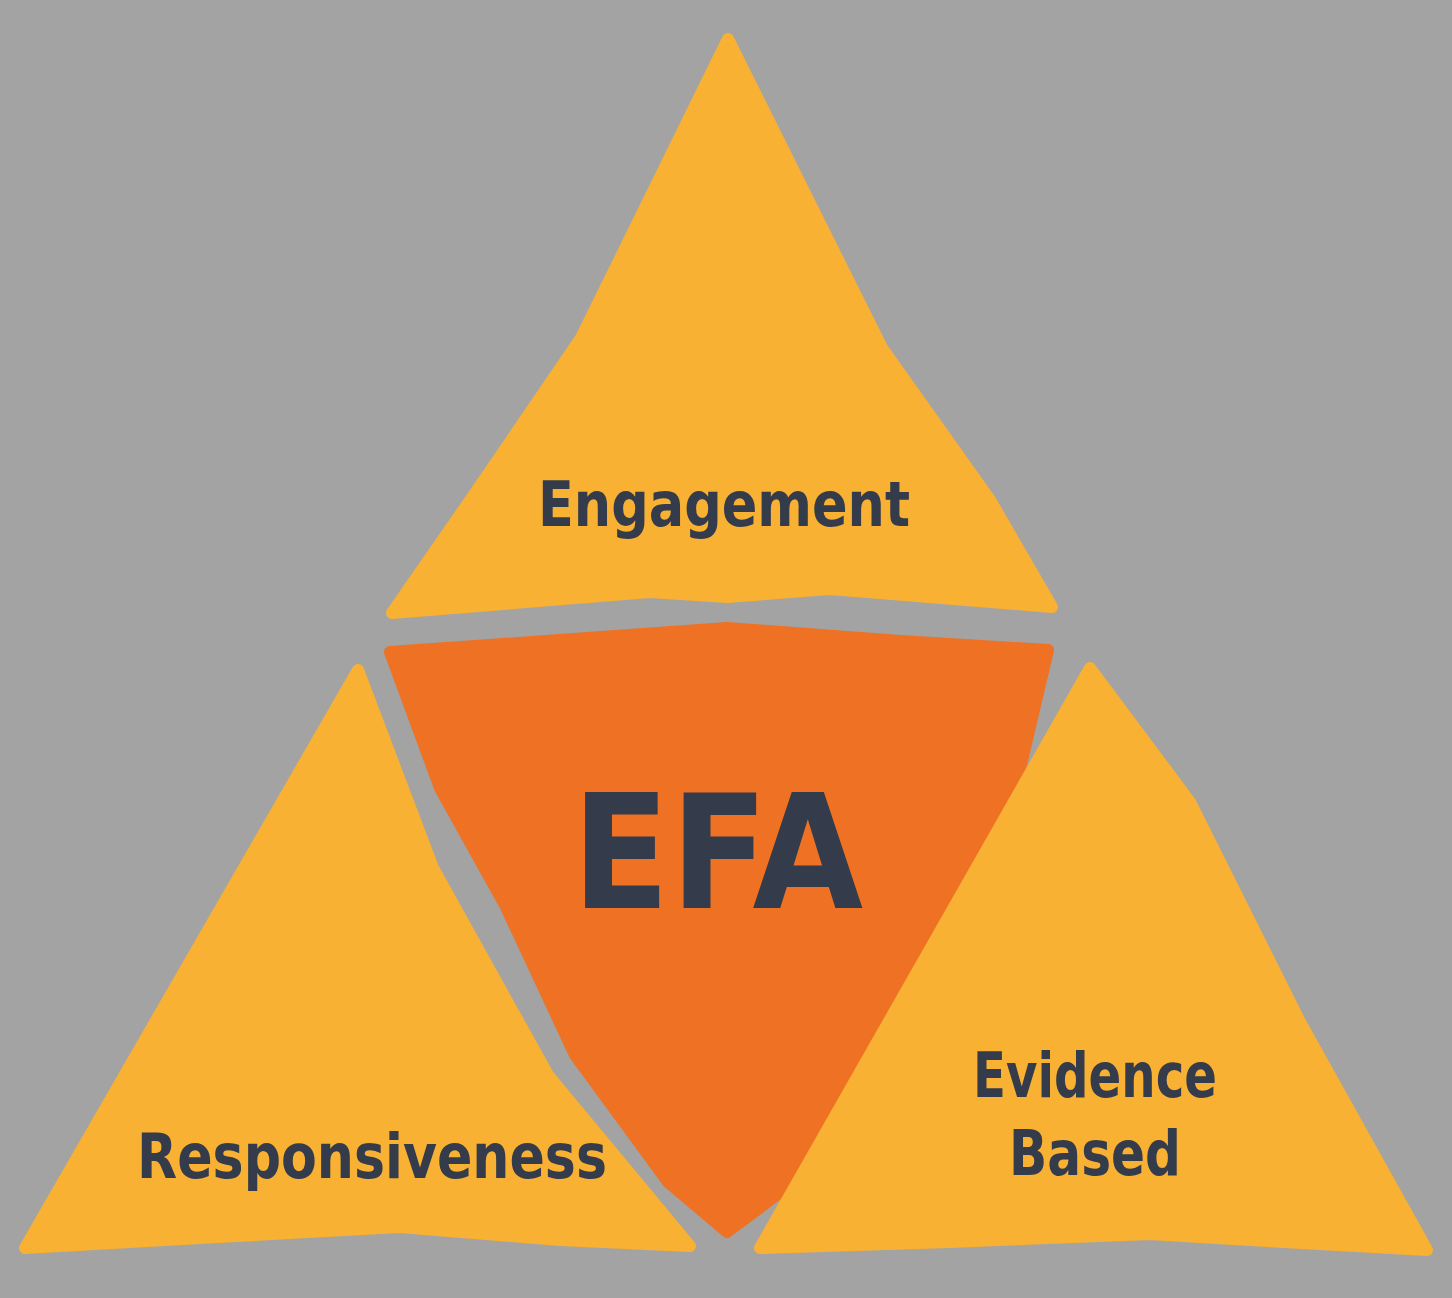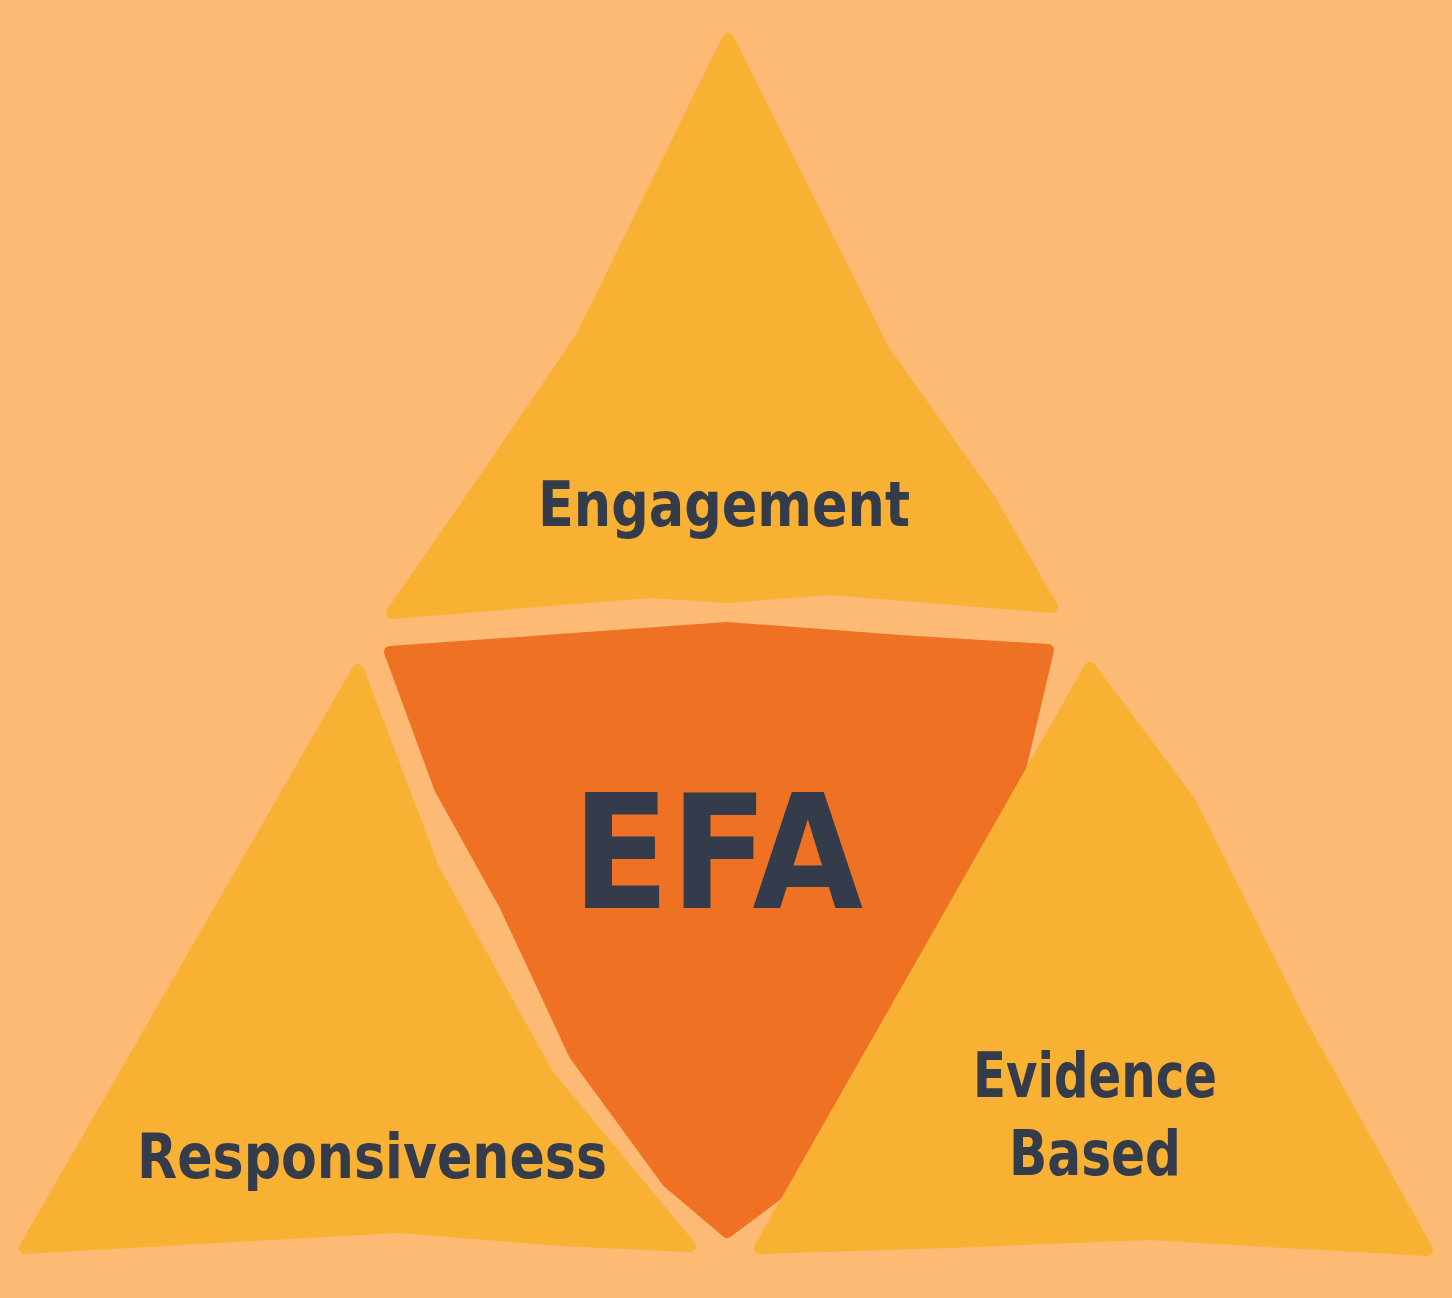--- a/index.html
+++ b/index.html
@@ -4,21 +4,21 @@
 <style>
   html, body {
     margin: 0;
     padding: 0;
     background: #FFFFFF;
   }
   .stage {
     position: relative;
     width: 1452px;
     height: 1298px;
-    background: #fdba74;
+    background: #a3a3a3;
     overflow: hidden;
   }
   .stage svg {
     display: block;
     width: 100%;
     height: 100%;
   }
   .shape {
     stroke-width: 12;
     stroke-linejoin: round;

